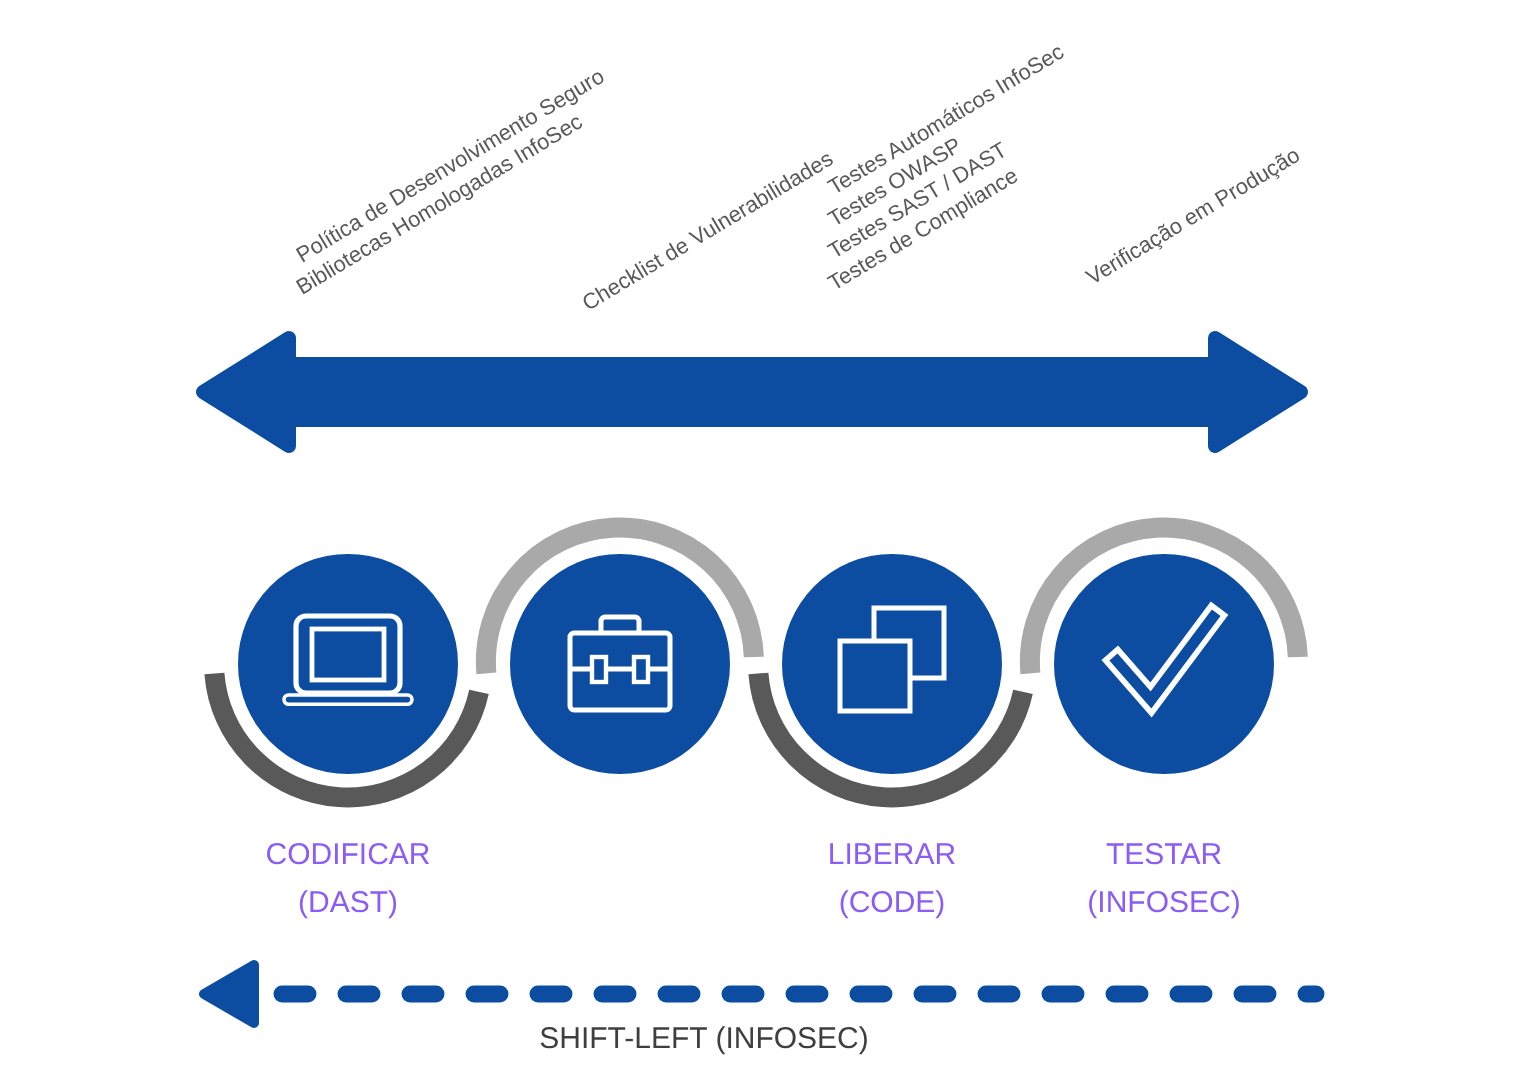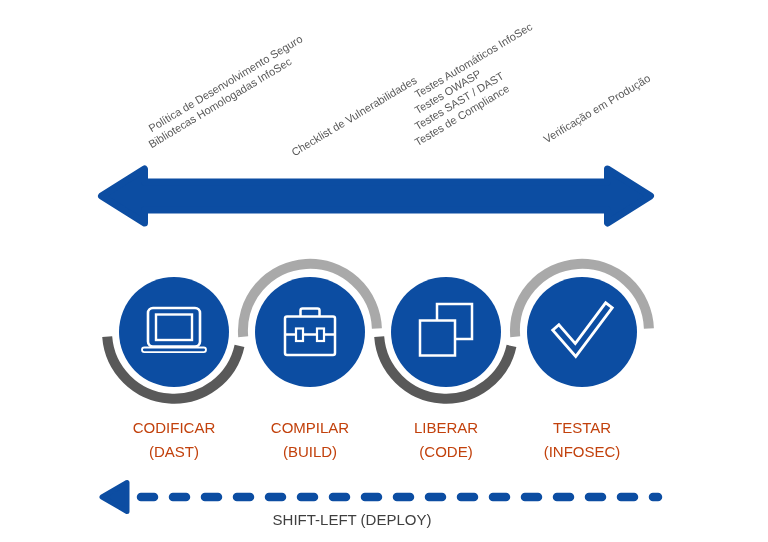--- a/index.html
+++ b/index.html
@@ -11,21 +11,21 @@
     position:absolute;transform-origin:0 100%;transform:rotate(-31deg);
     white-space:nowrap;font-size:11px;line-height:13px;color:#595959;
   }
   #diagram-svg{position:absolute;left:0;top:0;}
   .banner-text{
     position:absolute;left:152px;top:180px;color:#ffffff;
     font-size:13px;line-height:15.5px;white-space:nowrap;letter-spacing:0.2px;
   }
   .stage-label{
     position:absolute;top:416px;width:150px;text-align:center;
-    color:#c2410c;font-size:15px;line-height:23.5px;
+    color:#8b5cf6;font-size:15px;line-height:23.5px;
   }
   .shift-label{
     position:absolute;left:352px;top:511px;transform:translateX(-50%);
     color:#3f3f3f;font-size:15px;white-space:nowrap;
   }
 </style>
 </head>
 <body>
 
 <div id="canvas">
@@ -82,28 +82,24 @@
 
     <path d="M141,497 L658,497" fill="none" stroke="#0C4DA2" stroke-width="8.5" stroke-dasharray="13 19" stroke-linecap="round"></path>
     <path d="M102,497 L127,482.5 L127,511.5 Z" fill="#0C4DA2" stroke="#0C4DA2" stroke-width="5" stroke-linejoin="round"></path>
   </svg>
 
 
   <div class="stage-label" style="left:99px">
     <div>CODIFICAR</div>
     <div>(DAST)</div>
   </div>
-  <div class="stage-label" style="left:235px">
-    <div>COMPILAR</div>
-    <div>(BUILD)</div>
-  </div>
   <div class="stage-label" style="left:371px">
     <div>LIBERAR</div>
     <div>(CODE)</div>
   </div>
   <div class="stage-label" style="left:507px">
     <div>TESTAR</div>
     <div>(INFOSEC)</div>
   </div>
 
-  <div class="shift-label">SHIFT-LEFT (DEPLOY)</div>
+  <div class="shift-label">SHIFT-LEFT (INFOSEC)</div>
 
 </div>
 
 </body></html>

